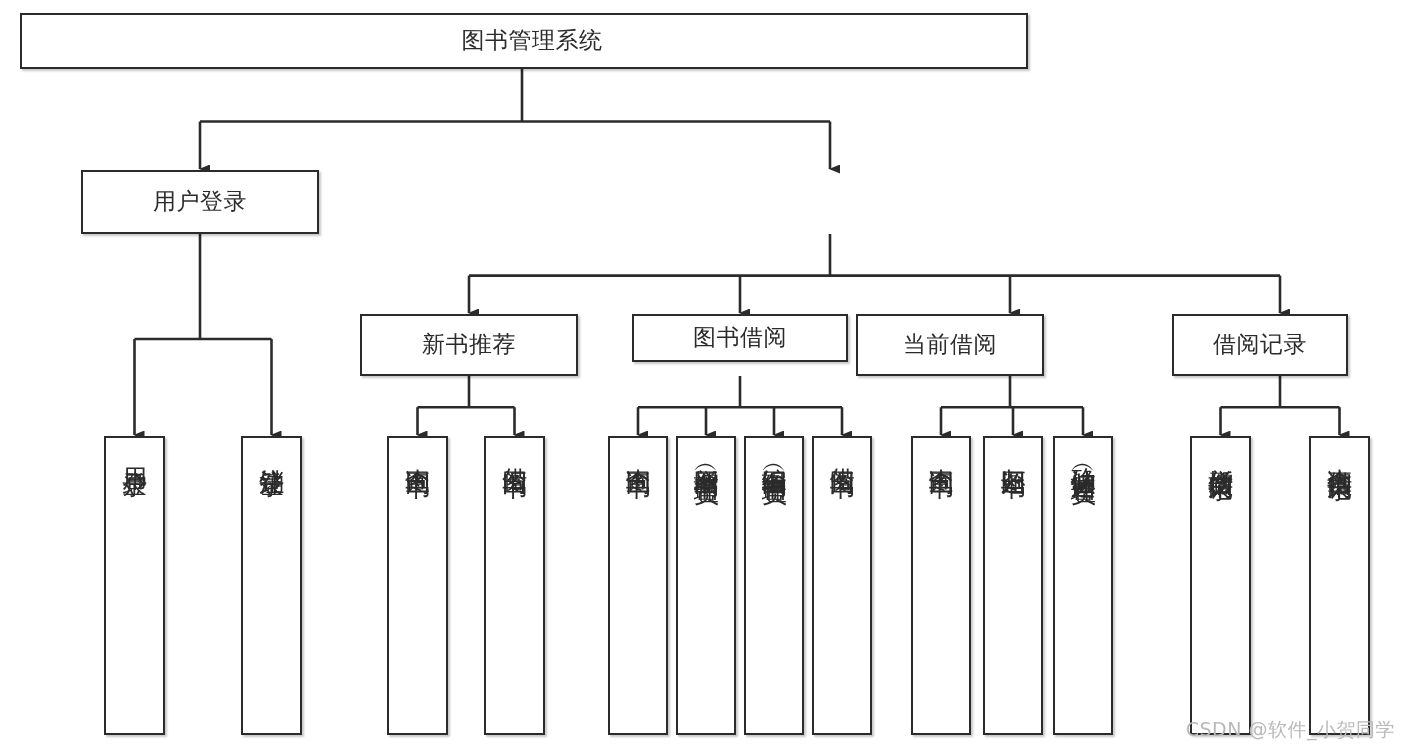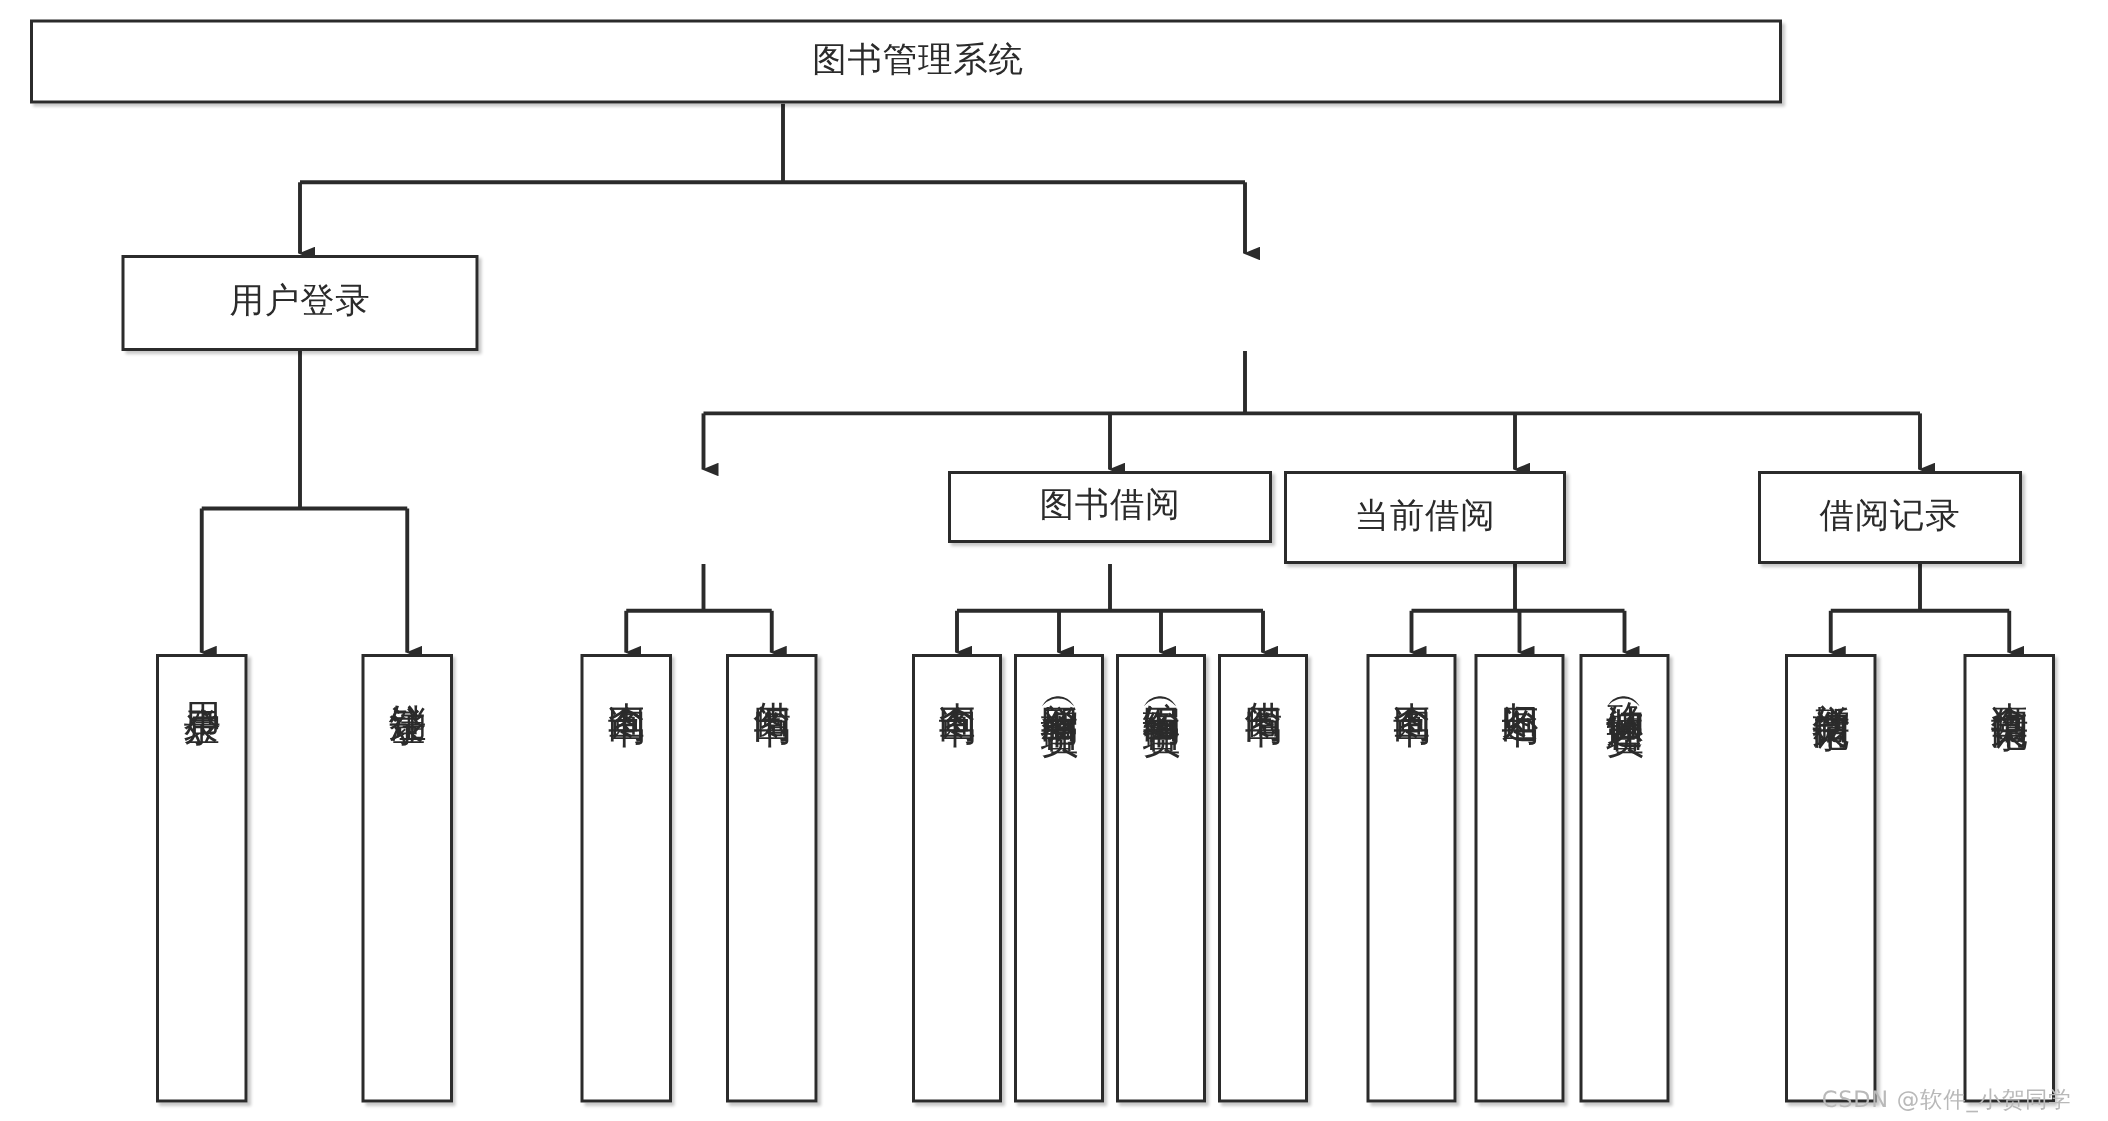--- a/index.html
+++ b/index.html
@@ -53,23 +53,23 @@
     text-align: center;
     white-space: nowrap;
   }
   .vert-box {
     align-items: flex-start;
     justify-content: center;
     padding-top: 10px;
   }
   .watermark {
     position: absolute;
-    right: 24px;
+    right: 10px;
     bottom: 4px;
-    font-size: 15px;
+    font-size: 19px;
     color: #b9b9b9;
     letter-spacing: 0.5px;
     white-space: nowrap;
     pointer-events: none;
   }
 </style>
 </head>
 <body>
 
 <div id="diagram-root">
@@ -110,28 +110,31 @@
         <path d="M 941 407.2 L 941 435" marker-end="url(#arrowhead)"></path>
         <path d="M 1013 407.2 L 1013 435" marker-end="url(#arrowhead)"></path>
         <path d="M 1083 407.2 L 1083 435" marker-end="url(#arrowhead)"></path>
         <path d="M 1280 376 L 1280 407.2"></path>
         <path d="M 1220.5 407.2 L 1339.5 407.2"></path>
         <path d="M 1220.5 407.2 L 1220.5 435" marker-end="url(#arrowhead)"></path>
         <path d="M 1339.5 407.2 L 1339.5 435" marker-end="url(#arrowhead)"></path>
       </g>
   </svg>
 
-  <div class="node-box" style="left: 20px; top: 13px; width: 1168px; height: 56px; padding-left: 16px;">
+  <div class="node-box" style="left: 20px; top: 13px; width: 1008px; height: 56px; padding-left: 16px;">
     <span class="node-label-h">图书管理系统</span>
   </div>
 
   <div class="node-box" style="left: 81px; top: 170px; width: 238px; height: 64px;">
     <span class="node-label-h">用户登录</span>
   </div>
 
+  <div class="node-box" style="left: 360px; top: 314px; width: 218px; height: 62px;">
+    <span class="node-label-h">新书推荐</span>
+  </div>
   <div class="node-box" style="left: 632px; top: 314px; width: 216px; height: 48px;">
     <span class="node-label-h">图书借阅</span>
   </div>
   <div class="node-box" style="left: 856px; top: 314px; width: 188px; height: 62px;">
     <span class="node-label-h">当前借阅</span>
   </div>
   <div class="node-box" style="left: 1172px; top: 314px; width: 176px; height: 62px;">
     <span class="node-label-h">借阅记录</span>
   </div>
 

